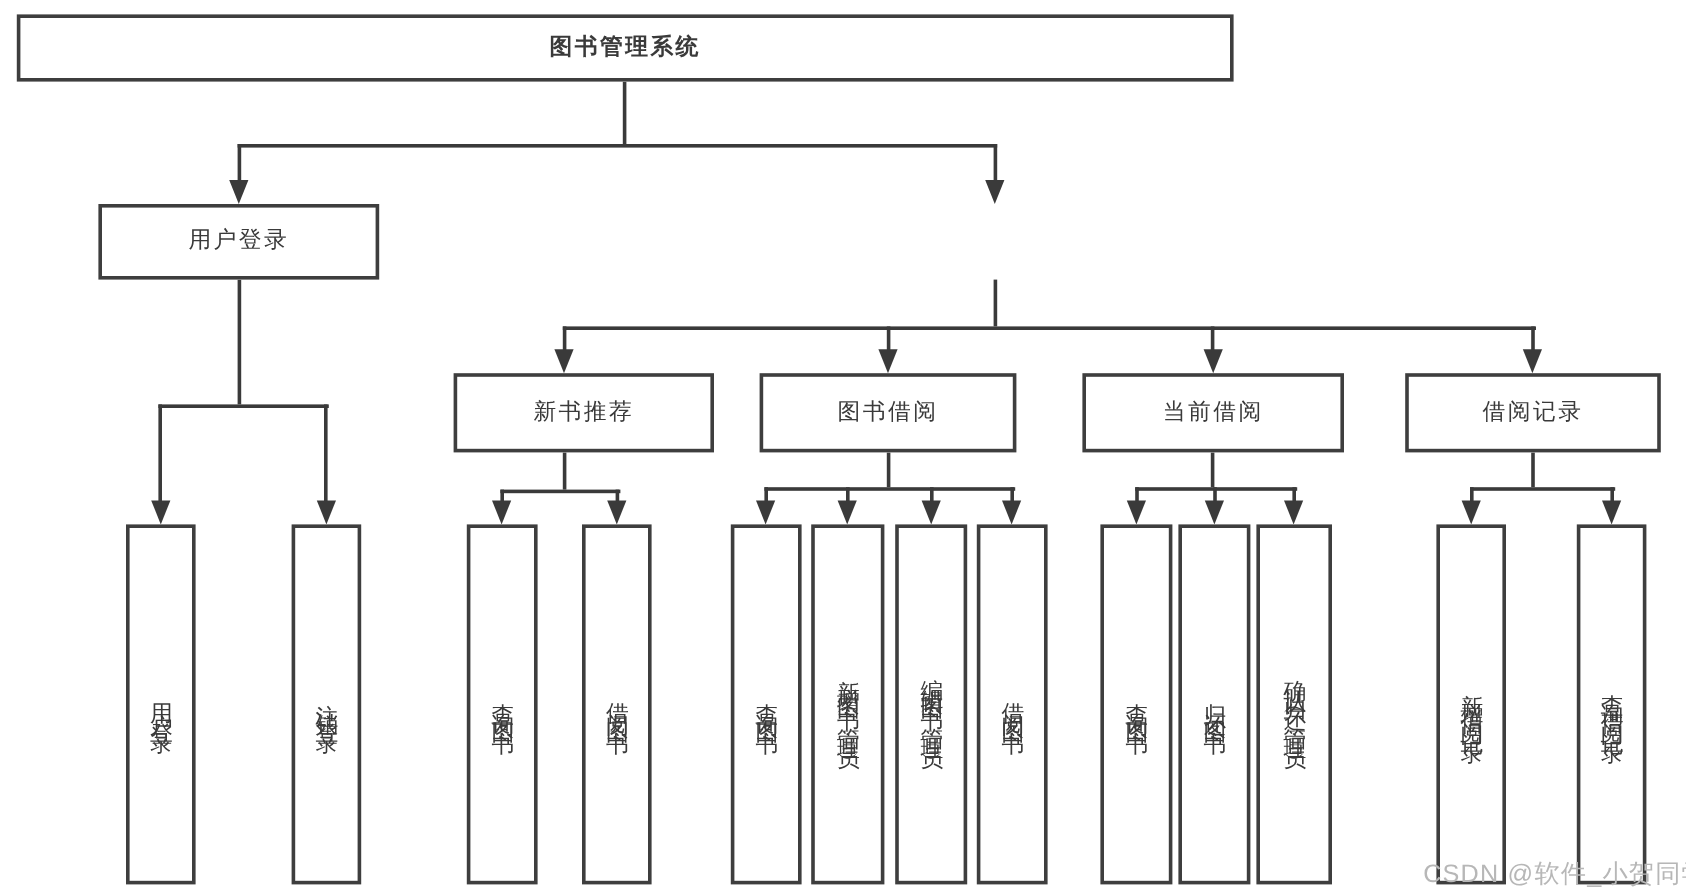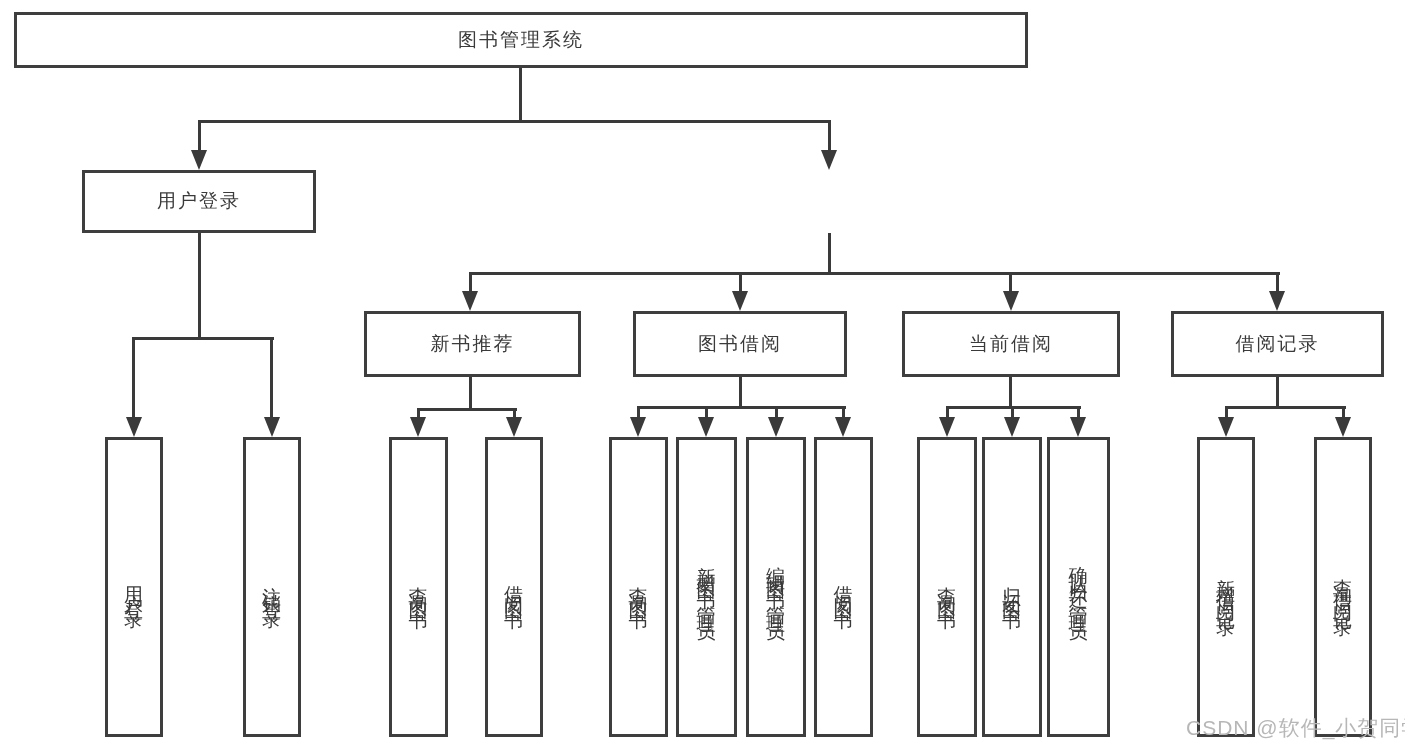--- a/index.html
+++ b/index.html
@@ -45,21 +45,21 @@
     letter-spacing:1px;
     white-space:nowrap;
     z-index:3;
   }
 </style>
 </head>
 <body>
 
 <div class="canvas">
 
-  <div class="node" style="left:14px;top:12px;width:1014px;height:56px;">
+  <div class="node" style="left:14px;top:12px;width:1014px;height:56px;font-weight:bold;">
     <span class="lbl">图书管理系统</span>
   </div>
 
   <div class="vline" style="left:519px;top:68px;height:52px;"></div>
   <div class="hline" style="left:198px;top:120px;width:633px;"></div>
   <div class="vline" style="left:198px;top:120px;height:31px;"></div>
   <div class="arrowhead" style="left:191px;top:150px;"></div>
   <div class="vline" style="left:828px;top:120px;height:31px;"></div>
   <div class="arrowhead" style="left:821px;top:150px;"></div>
 
@@ -78,21 +78,21 @@
   <div class="hline" style="left:469px;top:272px;width:811px;"></div>
   <div class="vline" style="left:469px;top:272px;height:20px;"></div>
   <div class="arrowhead" style="left:462px;top:291px;"></div>
   <div class="vline" style="left:739px;top:272px;height:20px;"></div>
   <div class="arrowhead" style="left:732px;top:291px;"></div>
   <div class="vline" style="left:1009px;top:272px;height:20px;"></div>
   <div class="arrowhead" style="left:1003px;top:291px;"></div>
   <div class="vline" style="left:1276px;top:272px;height:20px;"></div>
   <div class="arrowhead" style="left:1269px;top:291px;"></div>
 
-  <div class="node" style="left:364px;top:311px;width:217px;height:66px;align-items:center;">
+  <div class="node" style="left:378px;top:311px;width:217px;height:66px;align-items:center;">
     <span class="lbl">新书推荐</span>
   </div>
   <div class="node" style="left:902px;top:311px;width:218px;height:66px;">
     <span class="lbl">当前借阅</span>
   </div>
   <div class="node" style="left:633px;top:311px;width:214px;height:66px;">
     <span class="lbl">图书借阅</span>
   </div>
   <div class="node" style="left:1171px;top:311px;width:213px;height:66px;">
     <span class="lbl">借阅记录</span>

